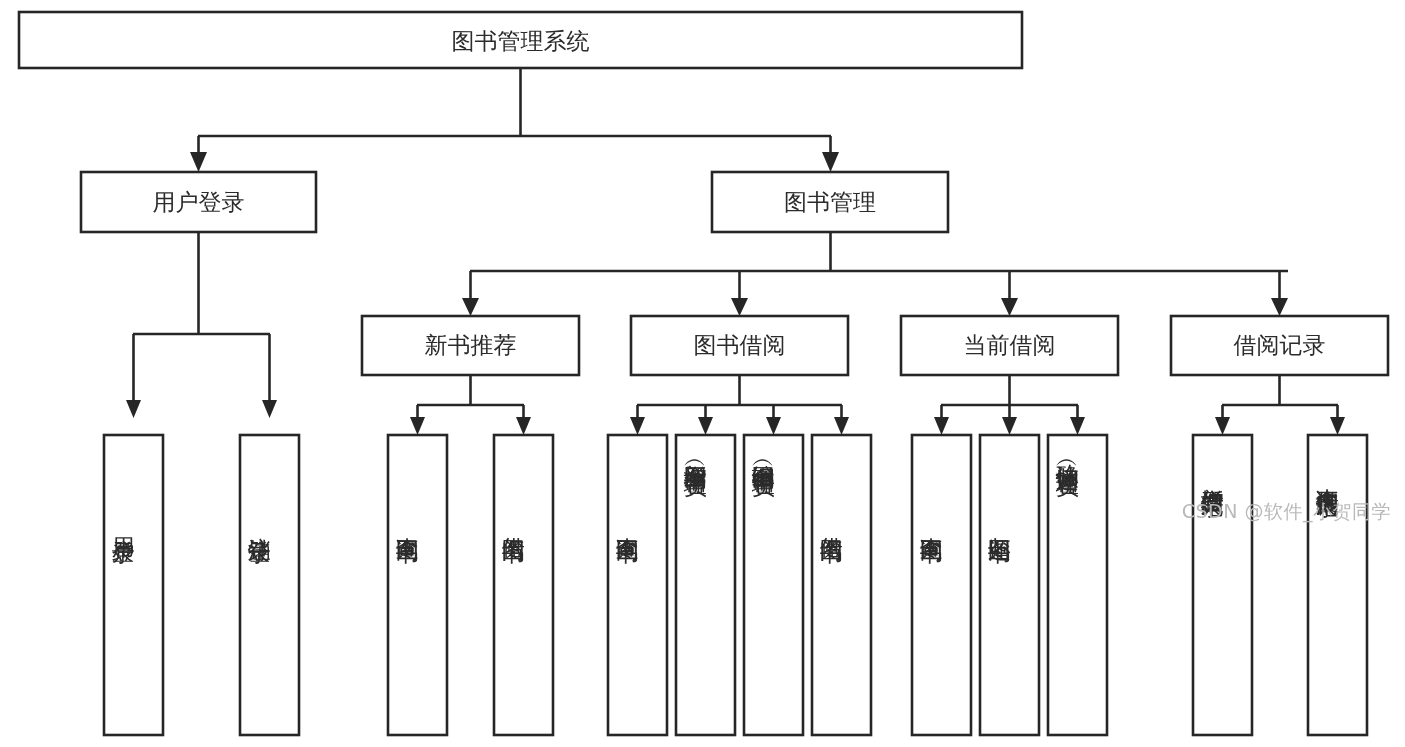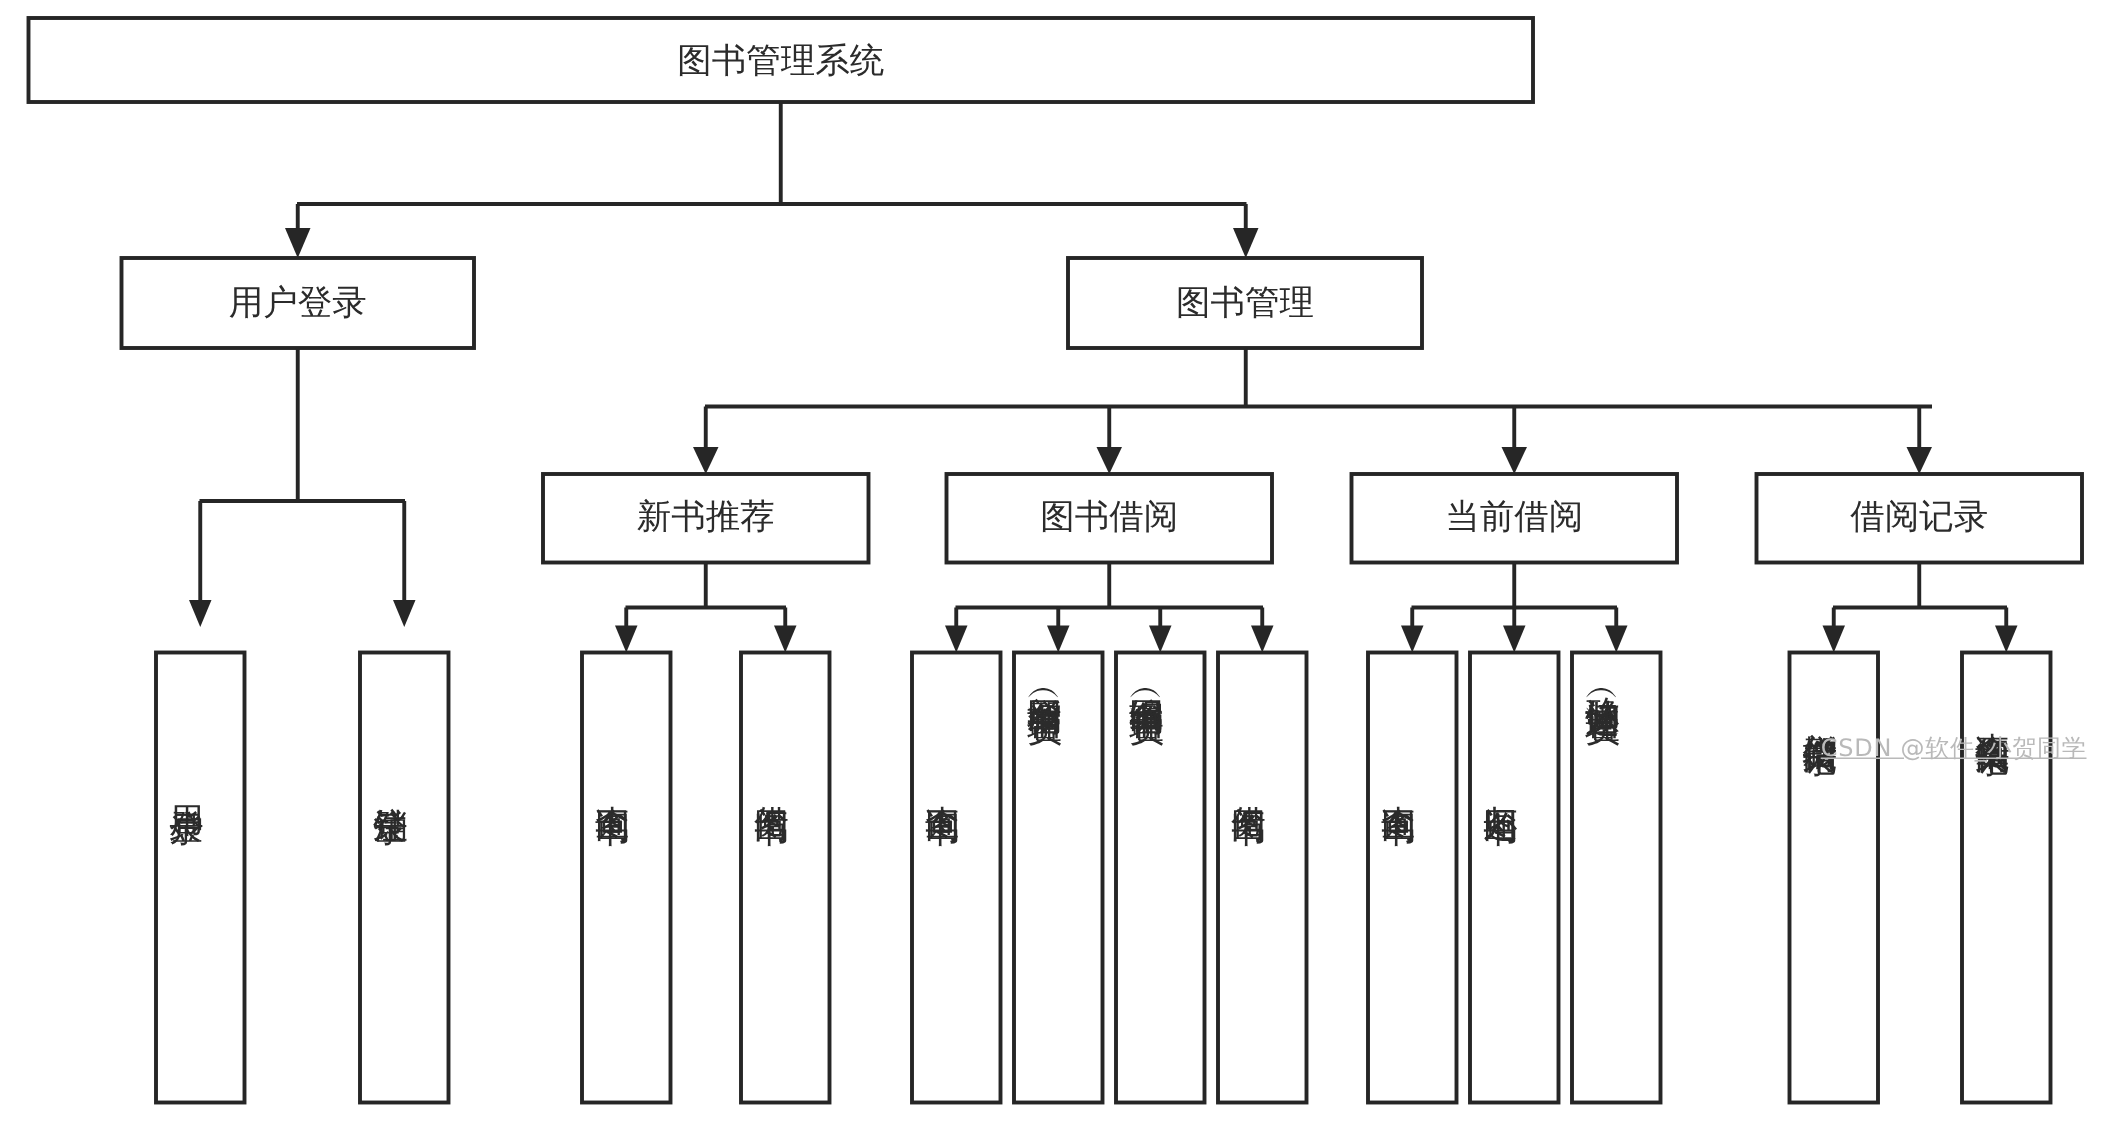--- a/index.html
+++ b/index.html
@@ -59,27 +59,26 @@
     line-height: 1.08;
     color: #2b2b2b;
     letter-spacing: 1.5px;
     white-space: nowrap;
     text-align: start;
     pointer-events: none;
   }
   .watermark {
     position: absolute;
     right: 14px;
-    bottom: 20px;
-    font-family: "DejaVu Sans", "Liberation Sans", sans-serif;
-    font-size: 16px;
+    bottom: 5px;
+    font-family: "DejaVu Sans", "Liberation Sans", sans-serif;
+    font-size: 19px;
     color: #b9b9b9;
     white-space: nowrap;
     letter-spacing: 0.5px;
-    text-decoration: underline;
   }
 </style>
 </head>
 <body>
 
 <div id="diagram-root">
 
   <svg class="diagram-canvas" viewBox="0 0 1405 747" xmlns="http://www.w3.org/2000/svg">
 
     <g>

